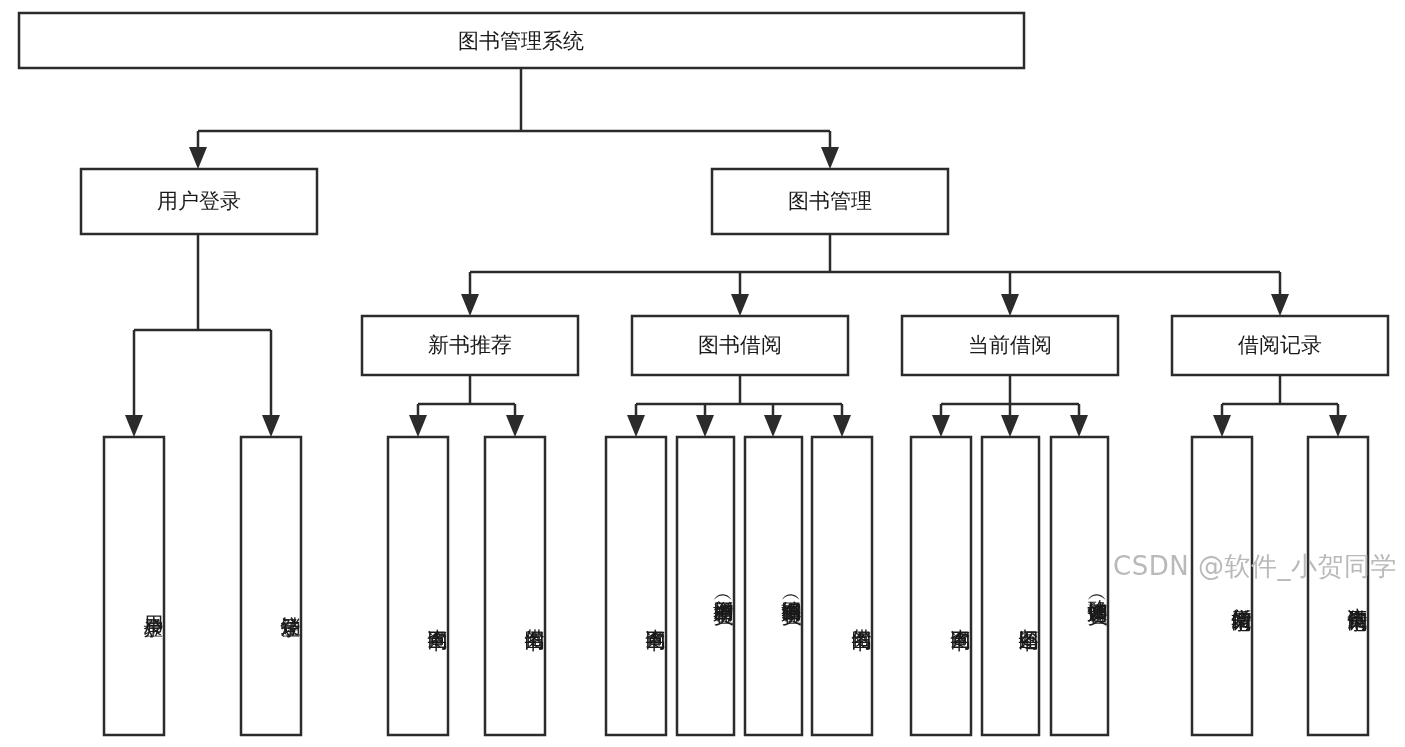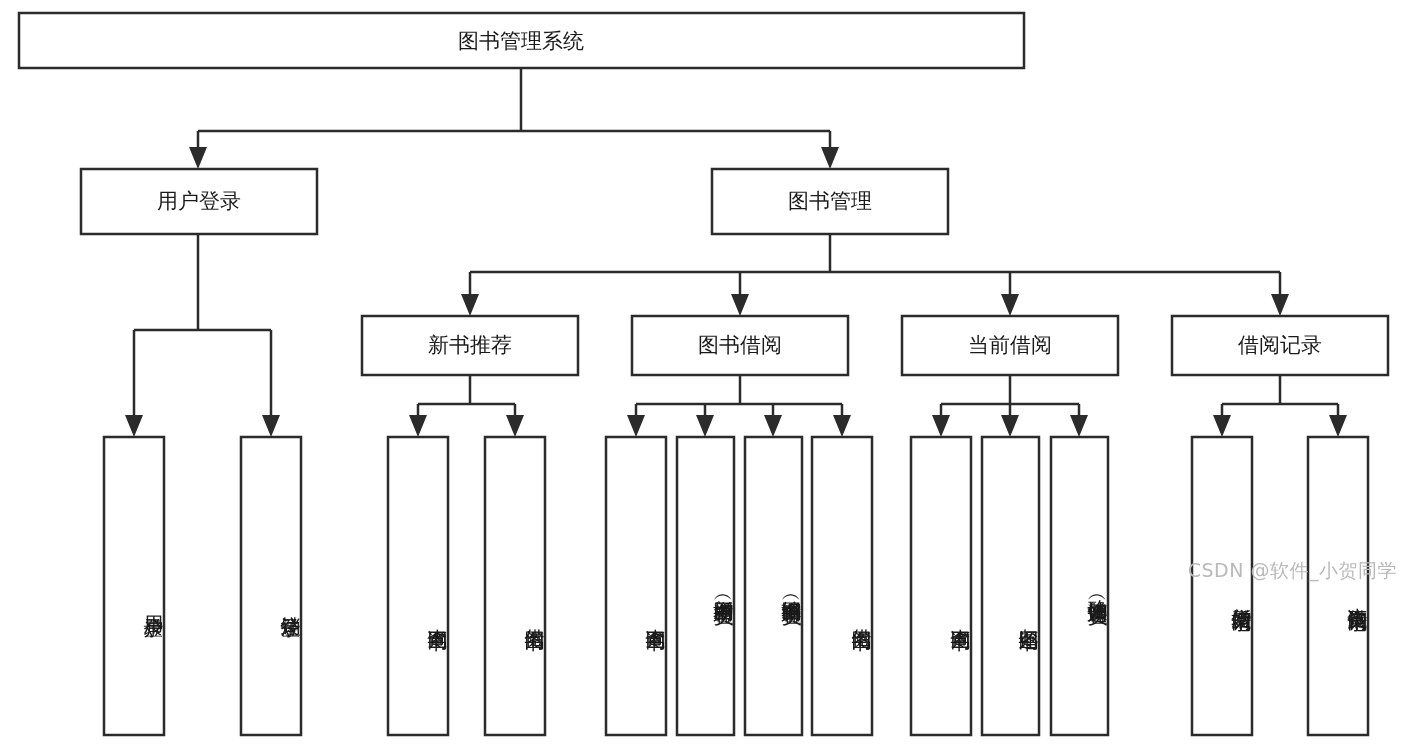--- a/index.html
+++ b/index.html
@@ -60,21 +60,21 @@
     align-items: flex-start;
     justify-content: center;
     white-space: nowrap;
     pointer-events: none;
   }
   .watermark {
     position: absolute;
     right: 8px;
     bottom: 6px;
     font-family: "DejaVu Sans", "Liberation Sans", sans-serif;
-    font-size: 19px;
+    font-size: 26px;
     color: #b9b9b9;
     letter-spacing: 0.5px;
     white-space: nowrap;
   }
 </style>
 </head>
 <body>
 
 <div id="diagram-root">
 

